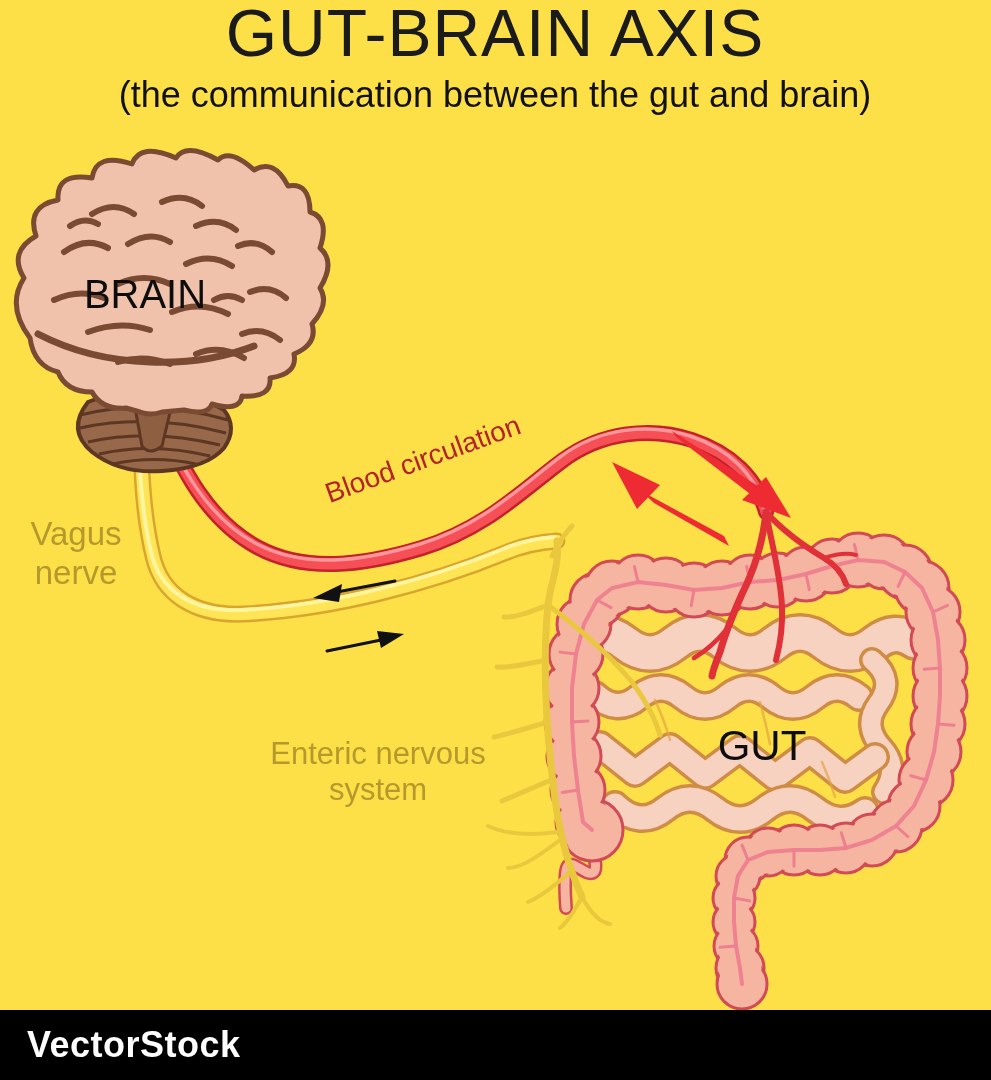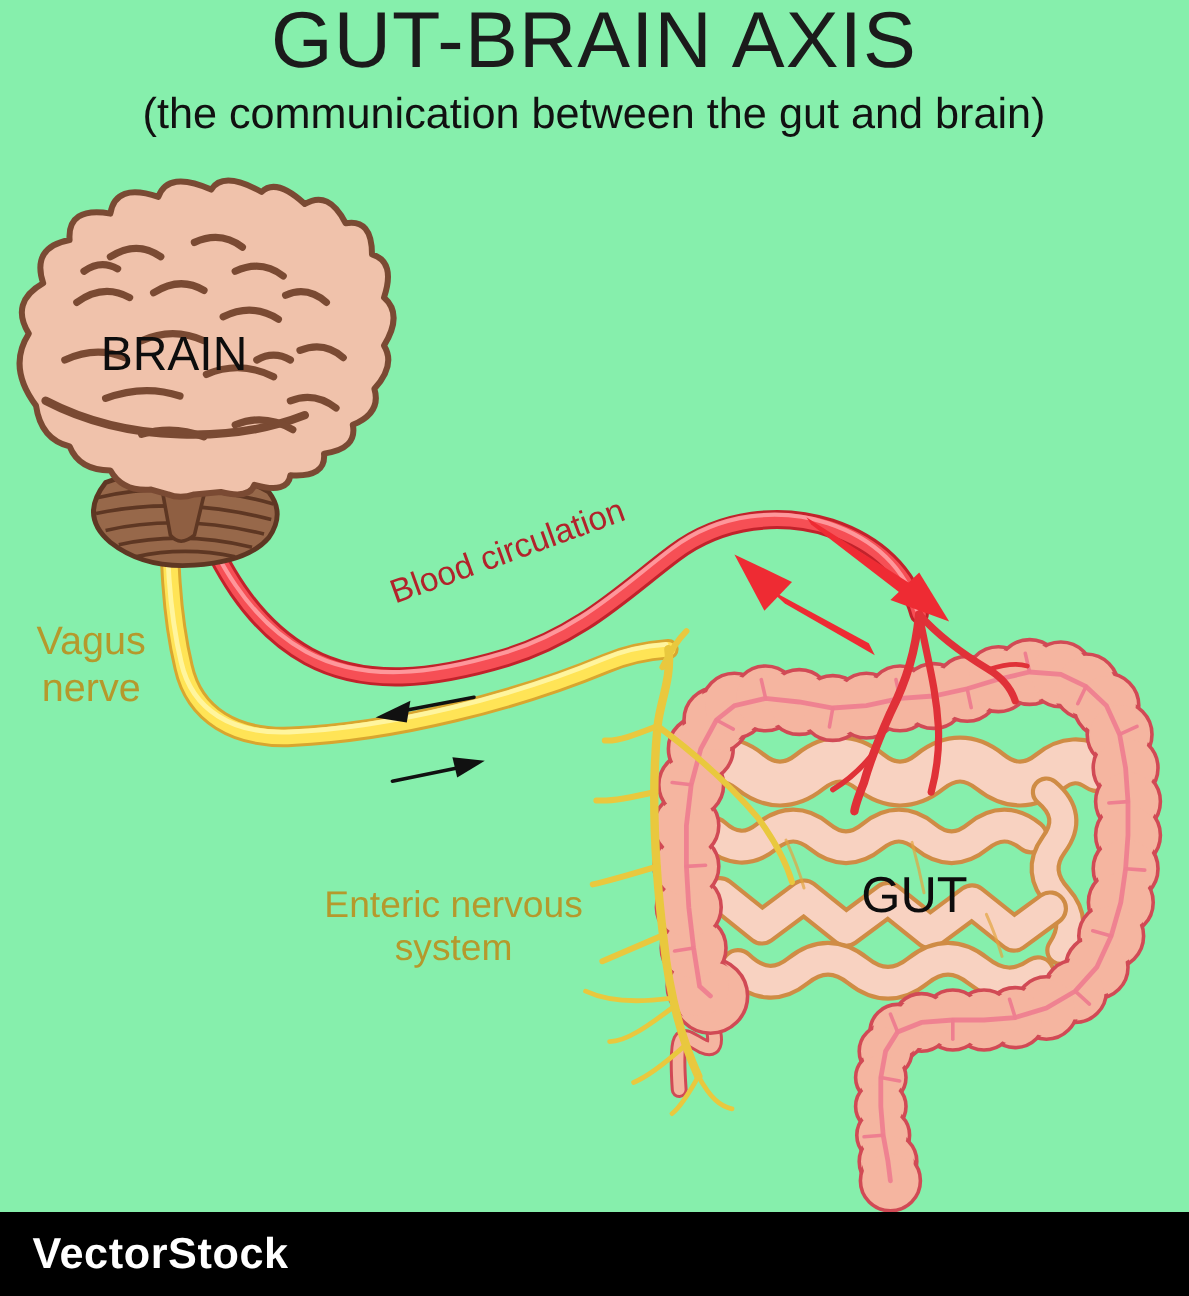--- a/index.html
+++ b/index.html
@@ -1,16 +1,16 @@
 <!DOCTYPE html>
 <html><head>
 <meta charset="utf-8">
 <style>
   html,body{margin:0;padding:0;background:#ffffff;}
-  .stage{position:relative;width:991px;height:1080px;background:#86efac;overflow:hidden;
+  .stage{position:relative;width:991px;height:1080px;background:#fde047;overflow:hidden;
          font-family:"Liberation Sans", sans-serif;}
   .diagram{position:absolute;left:0;top:0;}
   svg text{font-family:"Liberation Sans", sans-serif;}
   .title-text{font-size:66px;font-weight:400;fill:#1b1b1b;letter-spacing:1px;}
   .subtitle-text{font-size:36px;font-weight:400;fill:#111111;}
   .organ-label{font-size:40px;fill:#0d0d0d;}
   .gut-label{font-size:42px;fill:#0d0d0d;}
   .gold-label{font-size:33px;fill:#b5992c;}
   .enteric-label{font-size:31px;fill:#b5992c;}
   .blood-label{font-size:28px;fill:#b2232b;}

